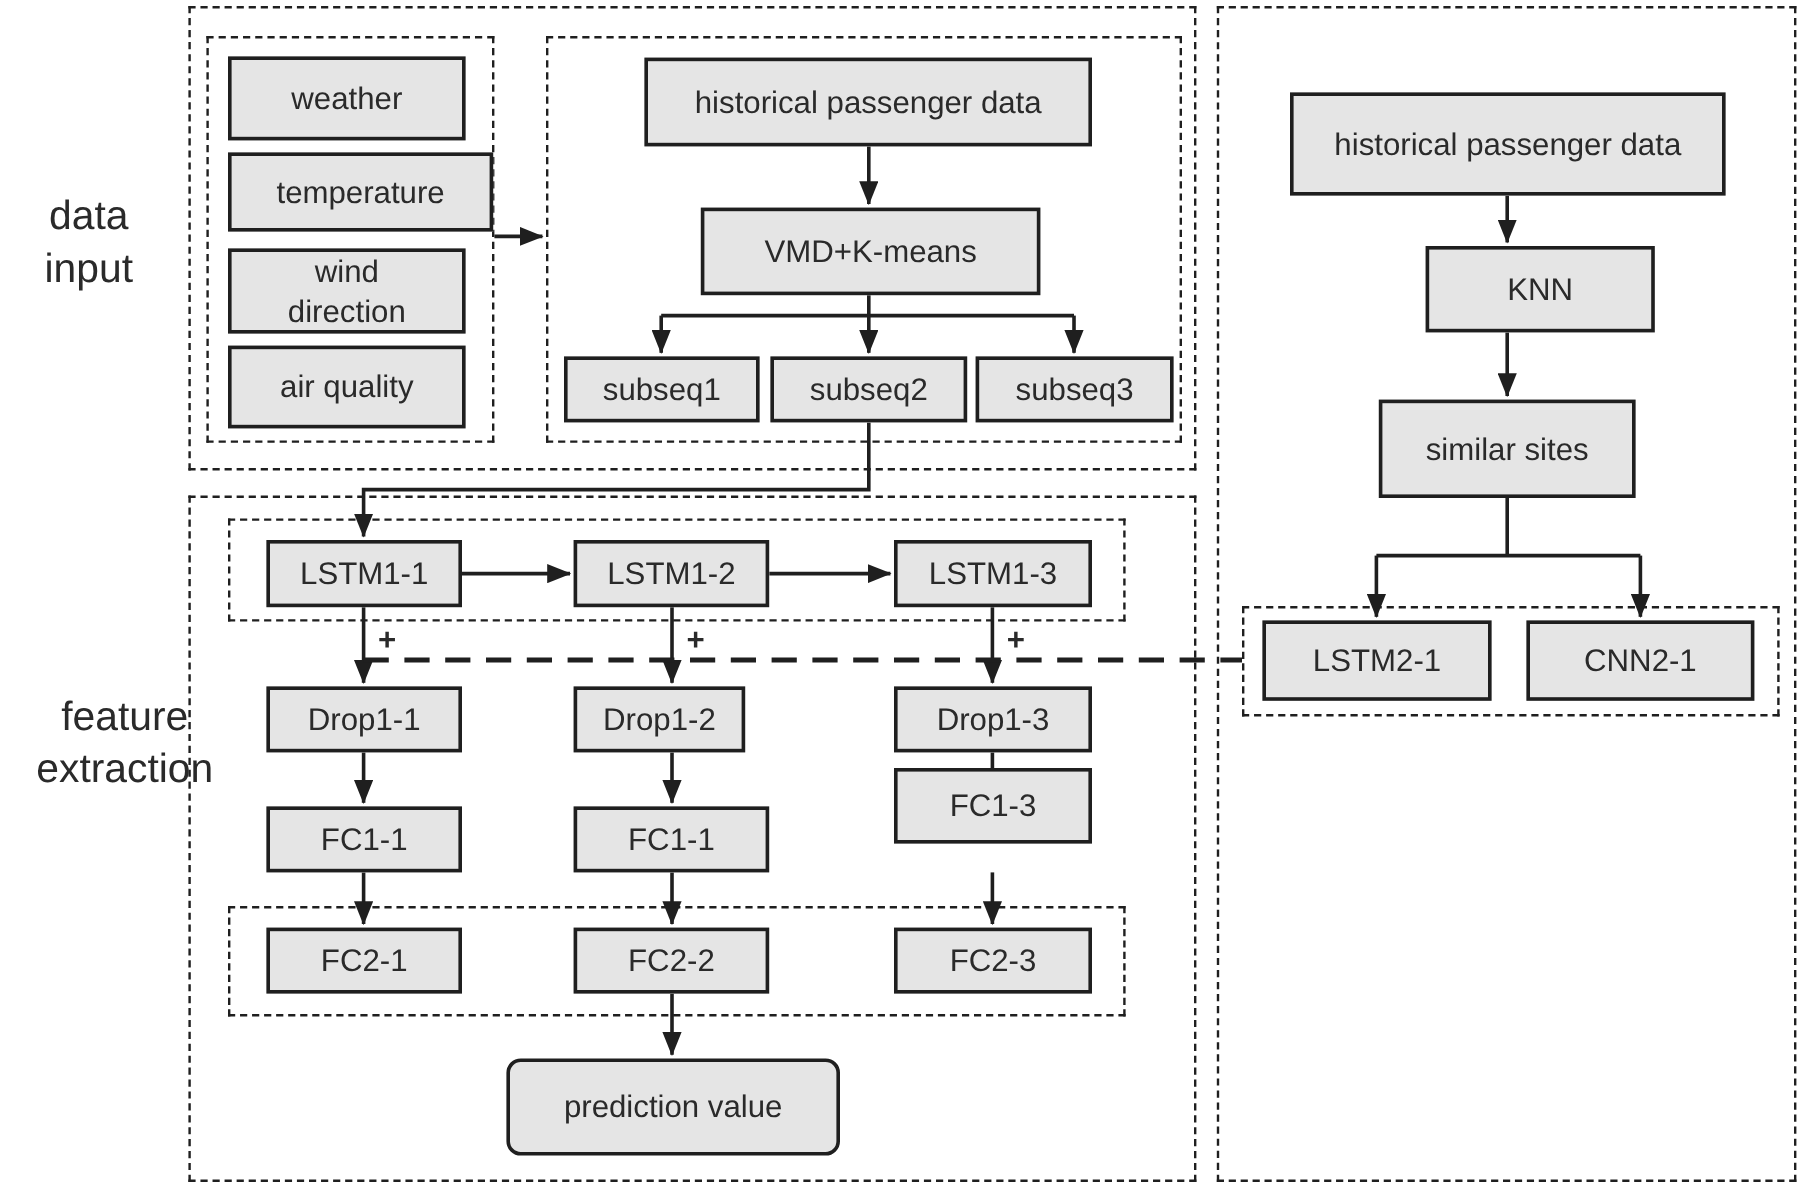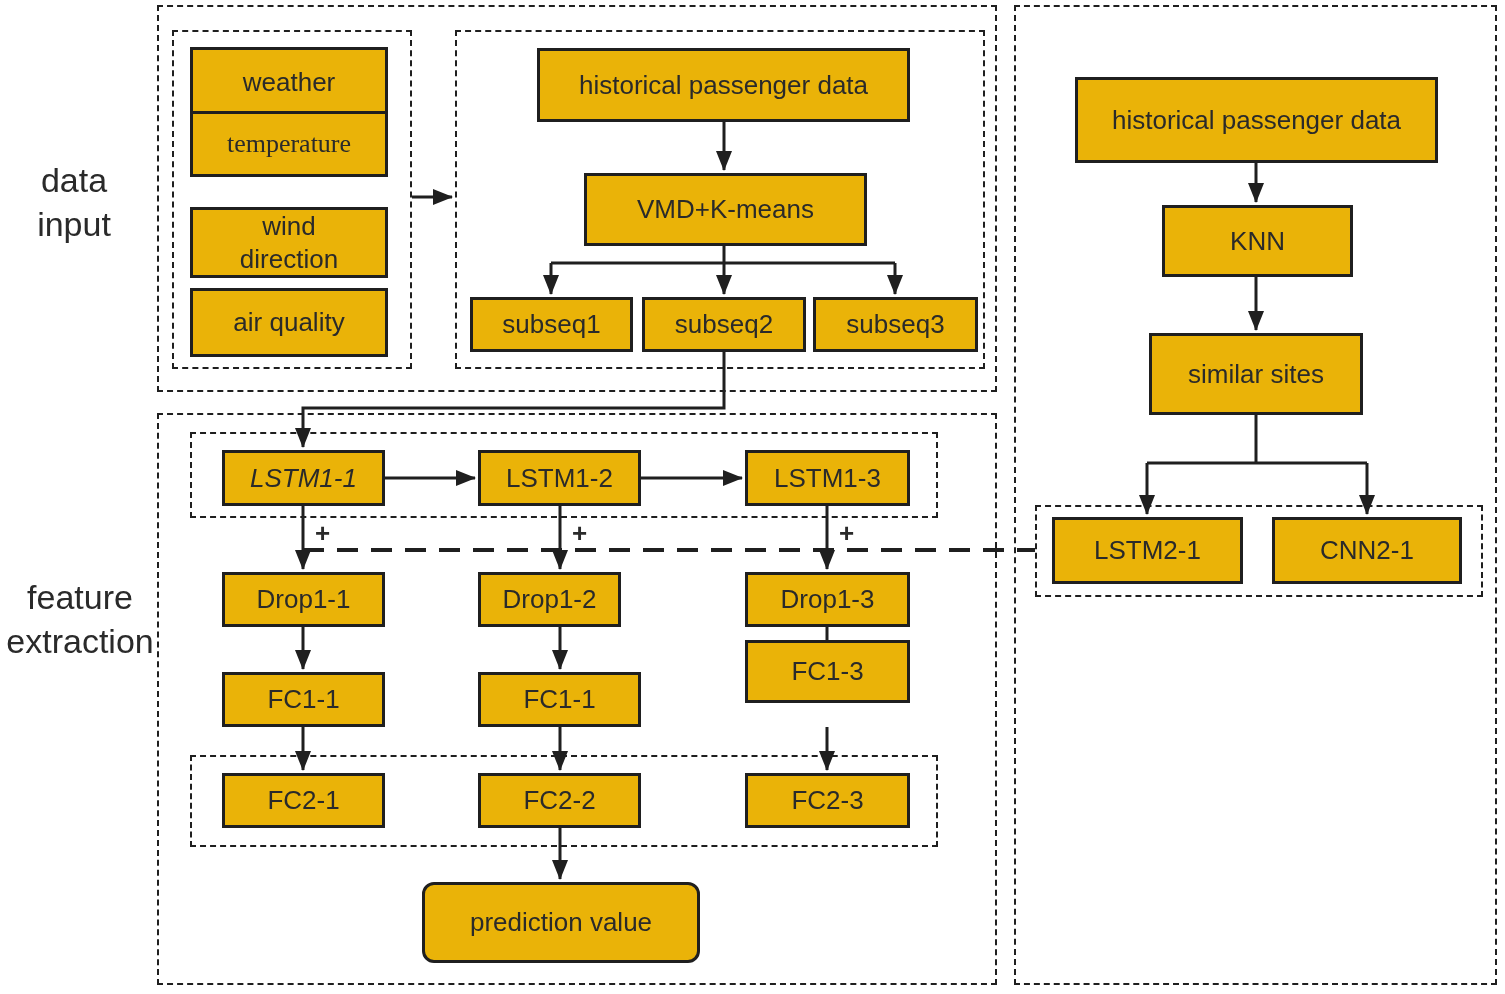--- a/index.html
+++ b/index.html
@@ -12,21 +12,21 @@
     position: relative;
     width: 1505px;
     height: 994px;
     background: #ffffff;
     overflow: hidden;
   }
   .box {
     position: absolute;
     box-sizing: border-box;
     border: 3px solid #1f1f1f;
-    background: #eab308;
+    background: #e5e5e5;
     display: flex;
     align-items: center;
     justify-content: center;
     text-align: center;
     font-size: 26px;
     line-height: 1.25;
     color: #2a2a2a;
     white-space: pre-line;
     z-index: 3;
   }
@@ -62,45 +62,45 @@
     z-index: 2;
   }
 </style>
 </head>
 <body>
 
 <div id="canvas">
 
   <div class="section-label" style="left:8px; top:158px; width:132px;">data
 input</div>
-  <div class="section-label" style="left:0px; top:575px; width:160px;">feature
+  <div class="section-label" style="left:0px; top:575px; width:160px;padding-left:24px;">feature
 extraction</div>
 
   <div class="dashed" style="left:157px; top:5px;   width:840px; height:387px;"></div>
   <div class="dashed" style="left:172px; top:30px;  width:240px; height:339px;"></div>
   <div class="dashed" style="left:455px; top:30px;  width:530px; height:339px;"></div>
   <div class="dashed" style="left:157px; top:413px; width:840px; height:572px;"></div>
   <div class="dashed" style="left:190px; top:432px; width:748px; height:86px;"></div>
   <div class="dashed" style="left:190px; top:755px; width:748px; height:92px;"></div>
   <div class="dashed" style="left:1014px; top:5px;  width:483px; height:980px;"></div>
   <div class="dashed" style="left:1035px; top:505px; width:448px; height:92px;"></div>
 
   <div class="box" style="left:190px; top:47px;  width:198px; height:70px;">weather</div>
-  <div class="box" style="left:190px; top:111px; width:198px; height:66px;font-family:Liberation Serif, serif;">temperature</div>
+  <div class="box" style="left:190px; top:127px; width:221px; height:66px;">temperature</div>
   <div class="box" style="left:190px; top:207px; width:198px; height:71px;">wind
 direction</div>
   <div class="box" style="left:190px; top:288px; width:198px; height:69px;">air quality</div>
 
   <div class="box" style="left:537px; top:48px;  width:373px; height:74px;">historical passenger data</div>
   <div class="box" style="left:584px; top:173px; width:283px; height:73px;">VMD+K-means</div>
   <div class="box" style="left:470px; top:297px; width:163px; height:55px;">subseq1</div>
   <div class="box" style="left:642px; top:297px; width:164px; height:55px;">subseq2</div>
   <div class="box" style="left:813px; top:297px; width:165px; height:55px;">subseq3</div>
 
-  <div class="box" style="left:222px; top:450px; width:163px; height:56px;font-style:italic;">LSTM1-1</div>
+  <div class="box" style="left:222px; top:450px; width:163px; height:56px;">LSTM1-1</div>
   <div class="box" style="left:478px; top:450px; width:163px; height:56px;">LSTM1-2</div>
   <div class="box" style="left:745px; top:450px; width:165px; height:56px;">LSTM1-3</div>
 
   <div class="plus-label" style="left:315px; top:518px;">+</div>
   <div class="plus-label" style="left:572px; top:518px;">+</div>
   <div class="plus-label" style="left:839px; top:518px;">+</div>
 
   <div class="box" style="left:222px; top:572px; width:163px; height:55px;">Drop1-1</div>
   <div class="box" style="left:478px; top:572px; width:143px; height:55px;">Drop1-2</div>
   <div class="box" style="left:745px; top:572px; width:165px; height:55px;">Drop1-3</div>
@@ -109,21 +109,21 @@
   <div class="box" style="left:478px; top:672px; width:163px; height:55px;">FC1-1</div>
   <div class="box" style="left:745px; top:640px; width:165px; height:63px;">FC1-3</div>
 
   <div class="box" style="left:222px; top:773px; width:163px; height:55px;">FC2-1</div>
   <div class="box" style="left:478px; top:773px; width:163px; height:55px;">FC2-2</div>
   <div class="box" style="left:745px; top:773px; width:165px; height:55px;">FC2-3</div>
 
   <div class="box rounded" style="left:422px; top:882px; width:278px; height:81px;">prediction value</div>
 
   <div class="box" style="left:1075px; top:77px;  width:363px; height:86px;">historical passenger data</div>
-  <div class="box" style="left:1162px; top:205px; width:191px; height:72px;">KNN</div>
+  <div class="box" style="left:1188px; top:205px; width:191px; height:72px;">KNN</div>
   <div class="box" style="left:1149px; top:333px; width:214px; height:82px;">similar sites</div>
   <div class="box" style="left:1052px; top:517px; width:191px; height:67px;">LSTM2-1</div>
   <div class="box" style="left:1272px; top:517px; width:190px; height:67px;">CNN2-1</div>
 
   <svg class="wires" xmlns="http://www.w3.org/2000/svg">
     <defs>
       <marker id="arrow" markerUnits="userSpaceOnUse" markerWidth="20" markerHeight="16" refX="19" refY="8" orient="auto">
         <path d="M0,0 L20,8 L0,16 Z" fill="#1f1f1f"></path>
       </marker>
     </defs>

